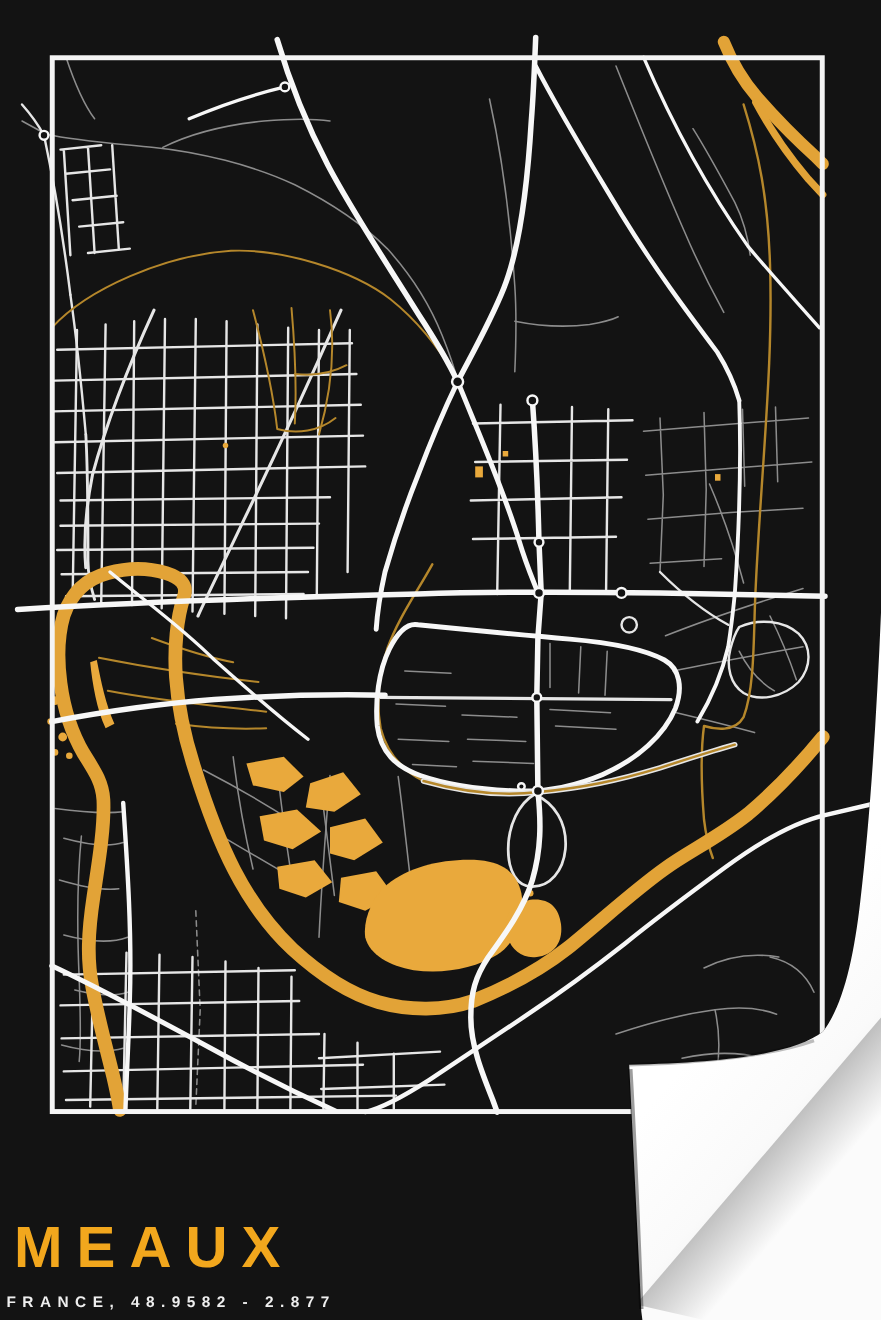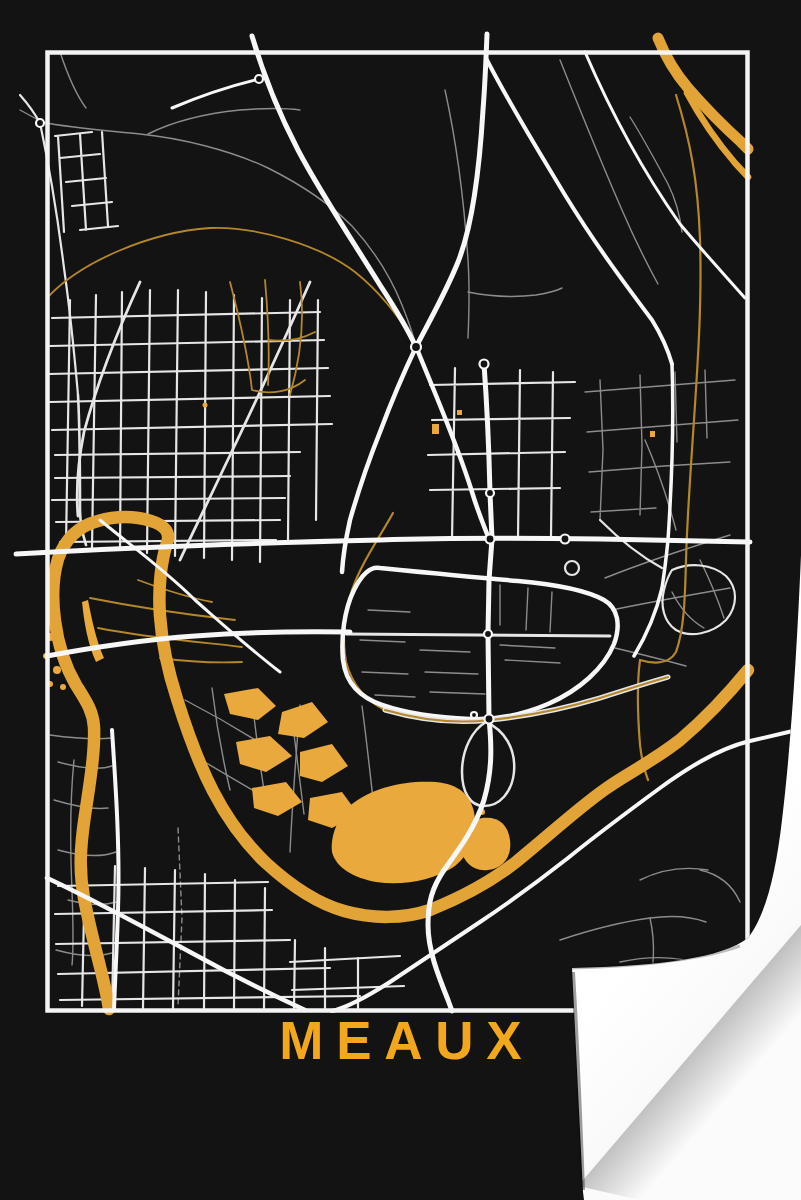--- a/index.html
+++ b/index.html
@@ -14,21 +14,21 @@
   
   .rd-gray{stroke:var(--road-gray,#8C8C8C);fill:none;stroke-linecap:round;stroke-linejoin:round;}
   .rd-mid{stroke:var(--road-mid,#E6E6E6);fill:none;stroke-linecap:round;stroke-linejoin:round;}
   .rd-major{stroke:var(--road-white,#F7F7F7);fill:none;stroke-linecap:round;stroke-linejoin:round;}
   .rd-gold{stroke:var(--gold-road,#B5872B);fill:none;stroke-linecap:round;stroke-linejoin:round;}
   .river{stroke:var(--river-gold,#E2A337);fill:none;stroke-linecap:round;stroke-linejoin:round;}
   .gold-fill{fill:var(--gold-fill,#E9A93C);stroke:none;}
   .roundabout{fill:var(--poster-background,#131313);stroke:var(--road-white,#F7F7F7);}
   .poster-bg{fill:var(--poster-background,#131313);}
   .frame{fill:none;stroke:var(--frame,#F4F4F4);}
-  .title-block{position:absolute;left:0;top:1014px;width:801px;text-align:center;pointer-events:none;}
+  .title-block{position:absolute;left:0;top:1108px;width:801px;pointer-events:none;}
   .poster-title{
     font-size:53px;font-weight:bold;line-height:1.0;
     letter-spacing:.24em;text-indent:.24em;
     color:var(--title-gold,#F2A71D);
   }
   .poster-subtitle{
     margin-top:14px;
     font-size:14px;font-weight:bold;
     letter-spacing:.42em;text-indent:.42em;
     color:var(--subtitle-text,#EFEFEF);
@@ -205,15 +205,16 @@
   </g>
 
   <g>
     <path d="M573,972 C577,1040 580,1110 583,1190" fill="none" stroke="rgba(0,0,0,0.38)" stroke-width="4"></path>
     <path d="M572,968 C640,966 700,960 740,946" fill="none" stroke="rgba(0,0,0,0.25)" stroke-width="3"></path>
   </g>
 </svg>
 
 <div class="title-block">
   <div class="poster-title">MEAUX</div>
+  <div class="poster-subtitle">FRANCE, 48.9582 - 2.877</div>
 </div>
 
 </div>
 
 </body></html>

